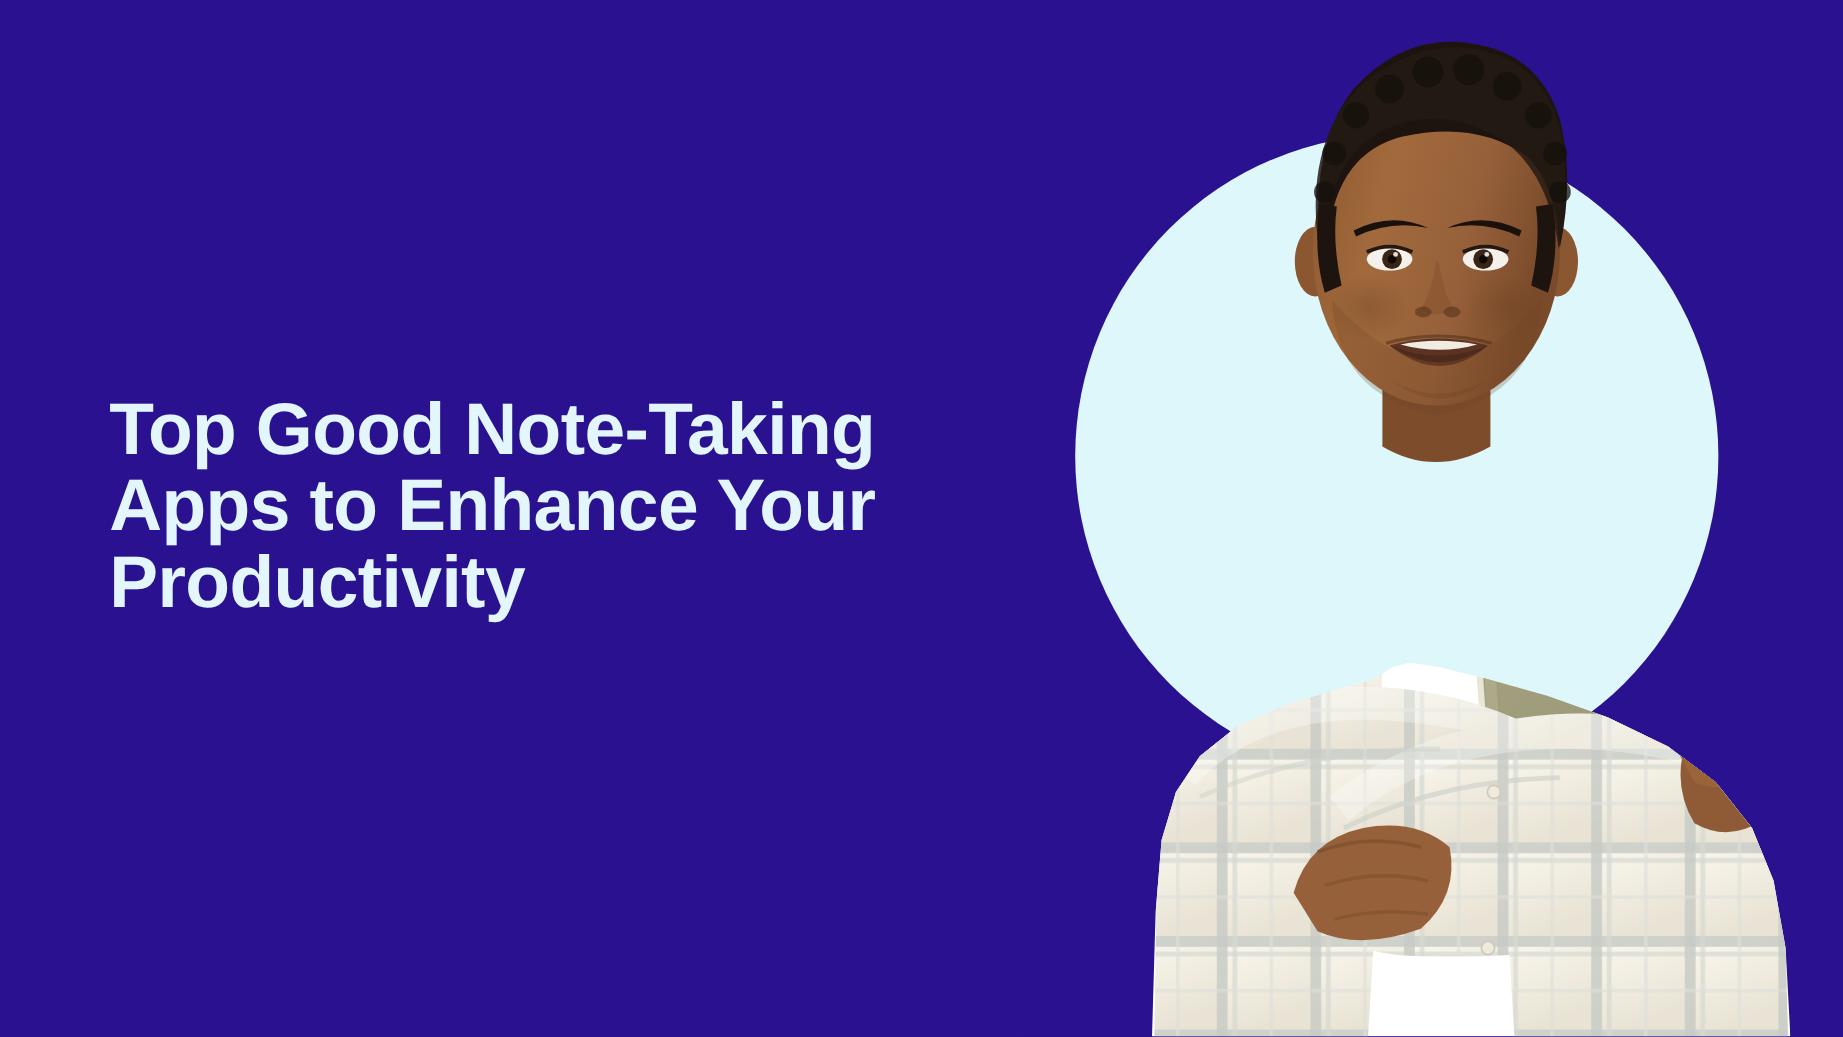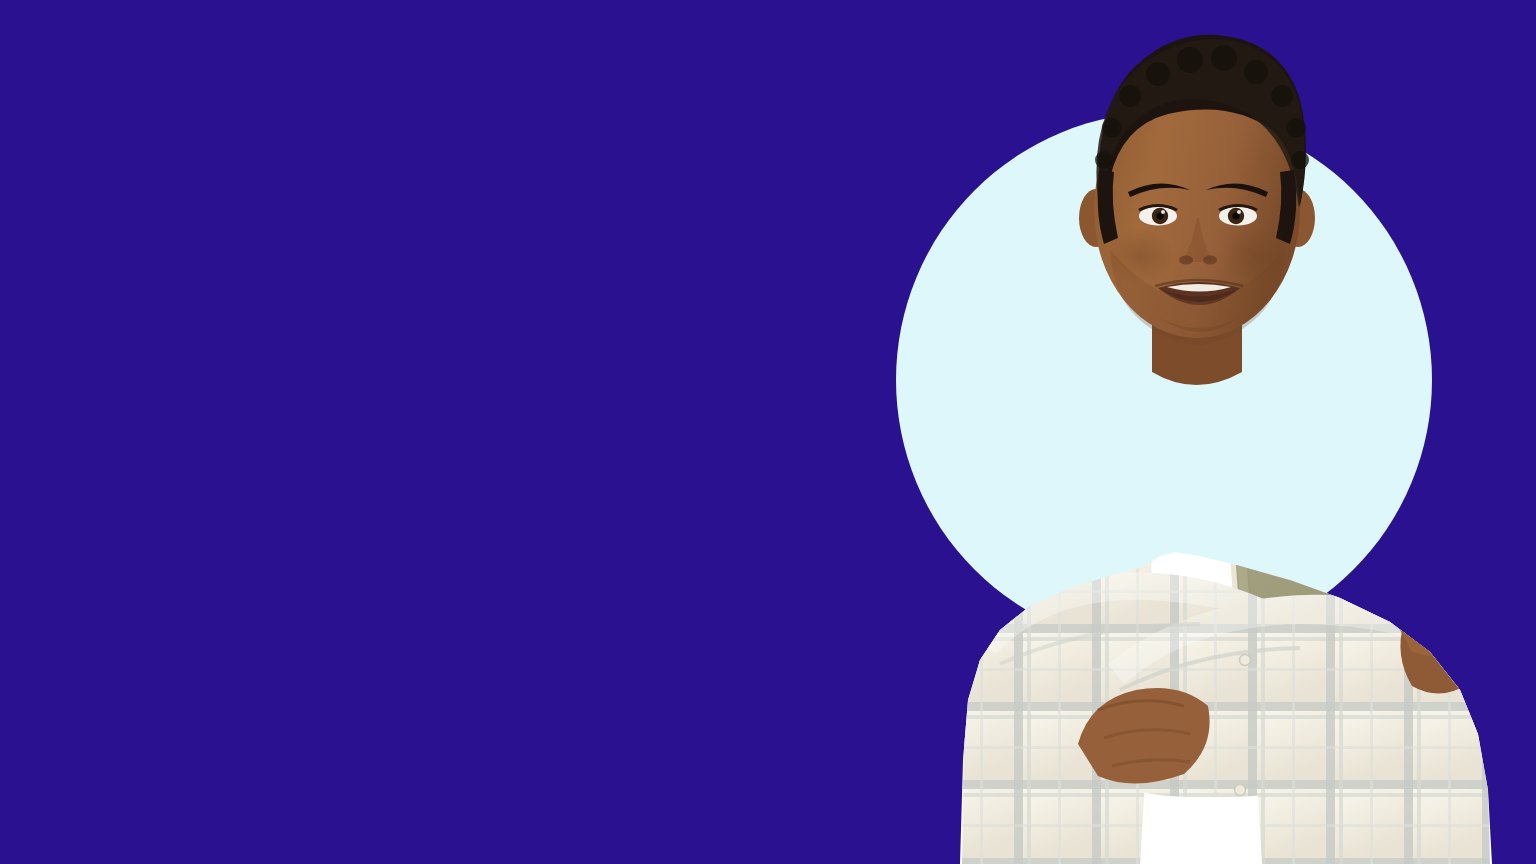--- a/index.html
+++ b/index.html
@@ -50,20 +50,23 @@
     pointer-events:none;
   }
 </style>
 </head>
 <body>
 
 <div id="banner">
 
   <div id="circle"></div>
 
+  <h1 id="headline">Top Good Note-Taking
+Apps to Enhance Your
+Productivity</h1>
 
   <svg id="person" viewBox="0 0 1536 864" xmlns="http://www.w3.org/2000/svg">
     <defs>
       <clipPath id="clipBody">
         <path d="M960 864
                  L963 760 L968 700 L980 660 L1000 630 L1030 606
                  L1070 588 L1110 576 L1145 566 L1160 556
                  L1175 552 L1200 556 L1240 566 L1290 580
                  L1340 598 L1390 622 L1430 652 L1460 690
                  L1478 734 L1488 790 L1492 864 Z"></path>

